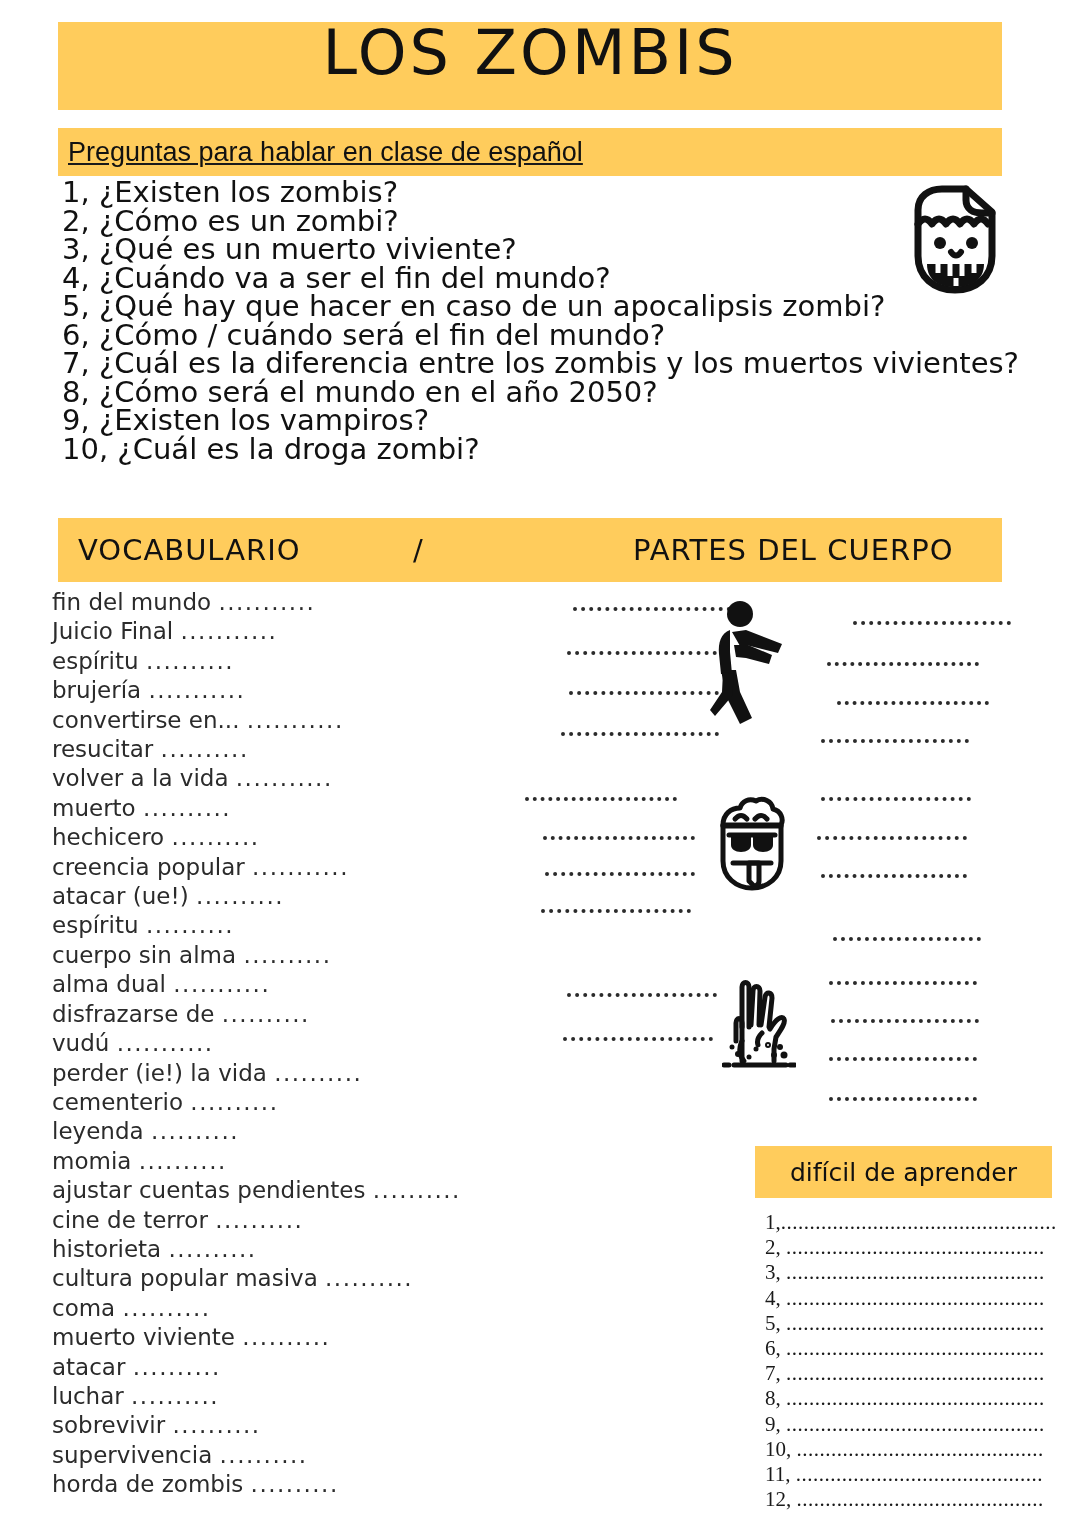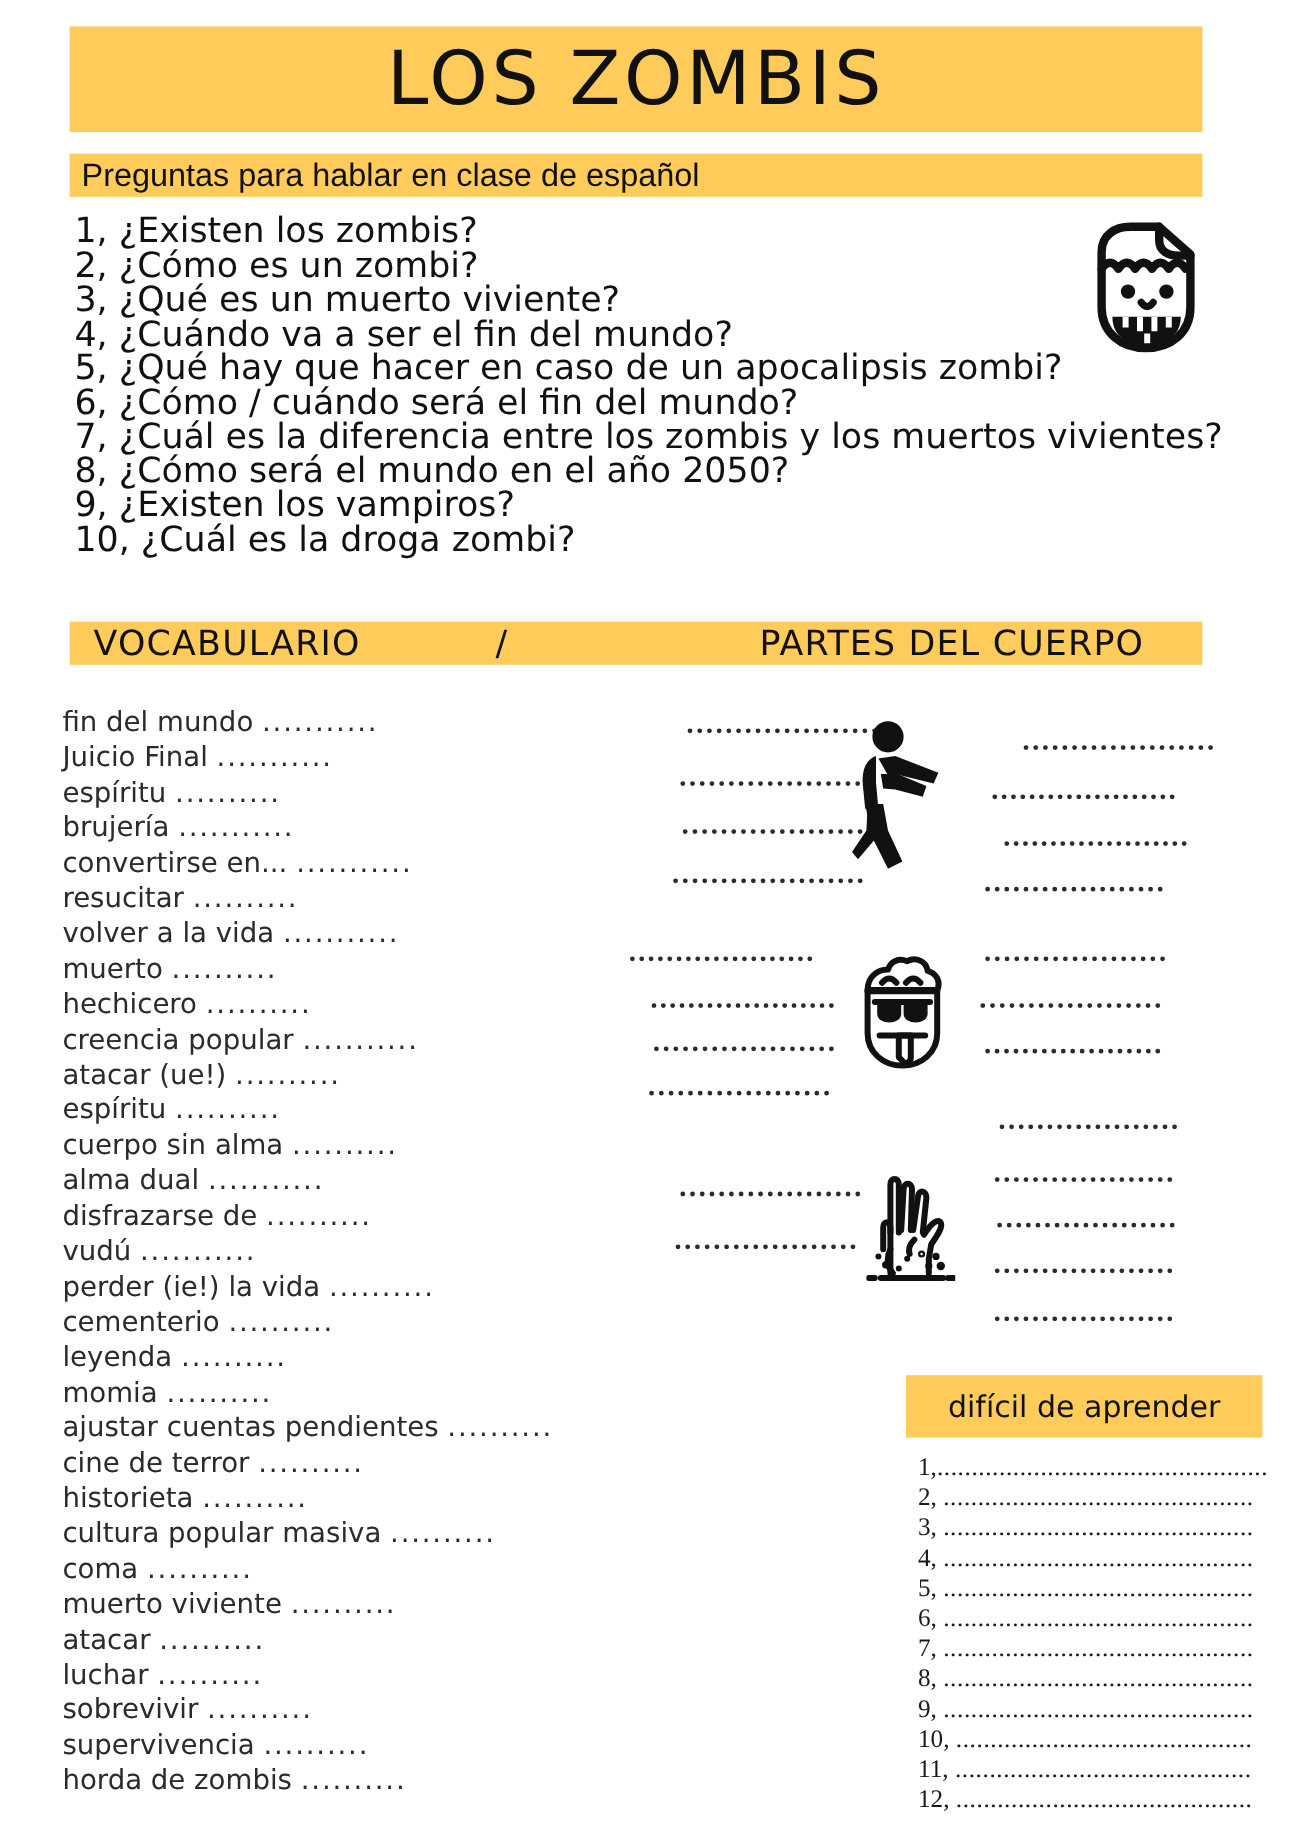--- a/index.html
+++ b/index.html
@@ -23,42 +23,43 @@
 
   
   .title-banner {
     position: absolute;
     left: 58px;
     top: 22px;
     width: 944px;
     height: 88px;
     background: #ffcc5c;
     display: flex;
-    align-items: center;
+    align-items: flex-start;
     justify-content: center;
   }
   .title-text {
     font-family: "DejaVu Sans", sans-serif;
     font-size: 62px;
     letter-spacing: 3px;
     color: #111111;
     font-weight: 400;
     line-height: 1;
   }
 
   
   .subtitle-banner {
     position: absolute;
     left: 58px;
     top: 128px;
     width: 944px;
-    height: 36px;
+    height: 48px;
     background: #ffcc5c;
     display: flex;
     align-items: center;
+    text-decoration: underline;
   }
   .subtitle-text {
     font-family: "Liberation Sans", sans-serif;
     font-size: 27px;
     padding-left: 10px;
     color: #111111;
     line-height: 1;
   }
 
   
@@ -87,21 +88,21 @@
     width: 112px;
     height: 118px;
   }
 
   
   .section-banner {
     position: absolute;
     left: 58px;
     top: 518px;
     width: 944px;
-    height: 36px;
+    height: 64px;
     background: #ffcc5c;
   }
   .section-banner .sb-label {
     position: absolute;
     font-family: "DejaVu Sans", sans-serif;
     font-size: 29px;
     letter-spacing: 1px;
     color: #111111;
     top: 50%;
     transform: translateY(-50%);

